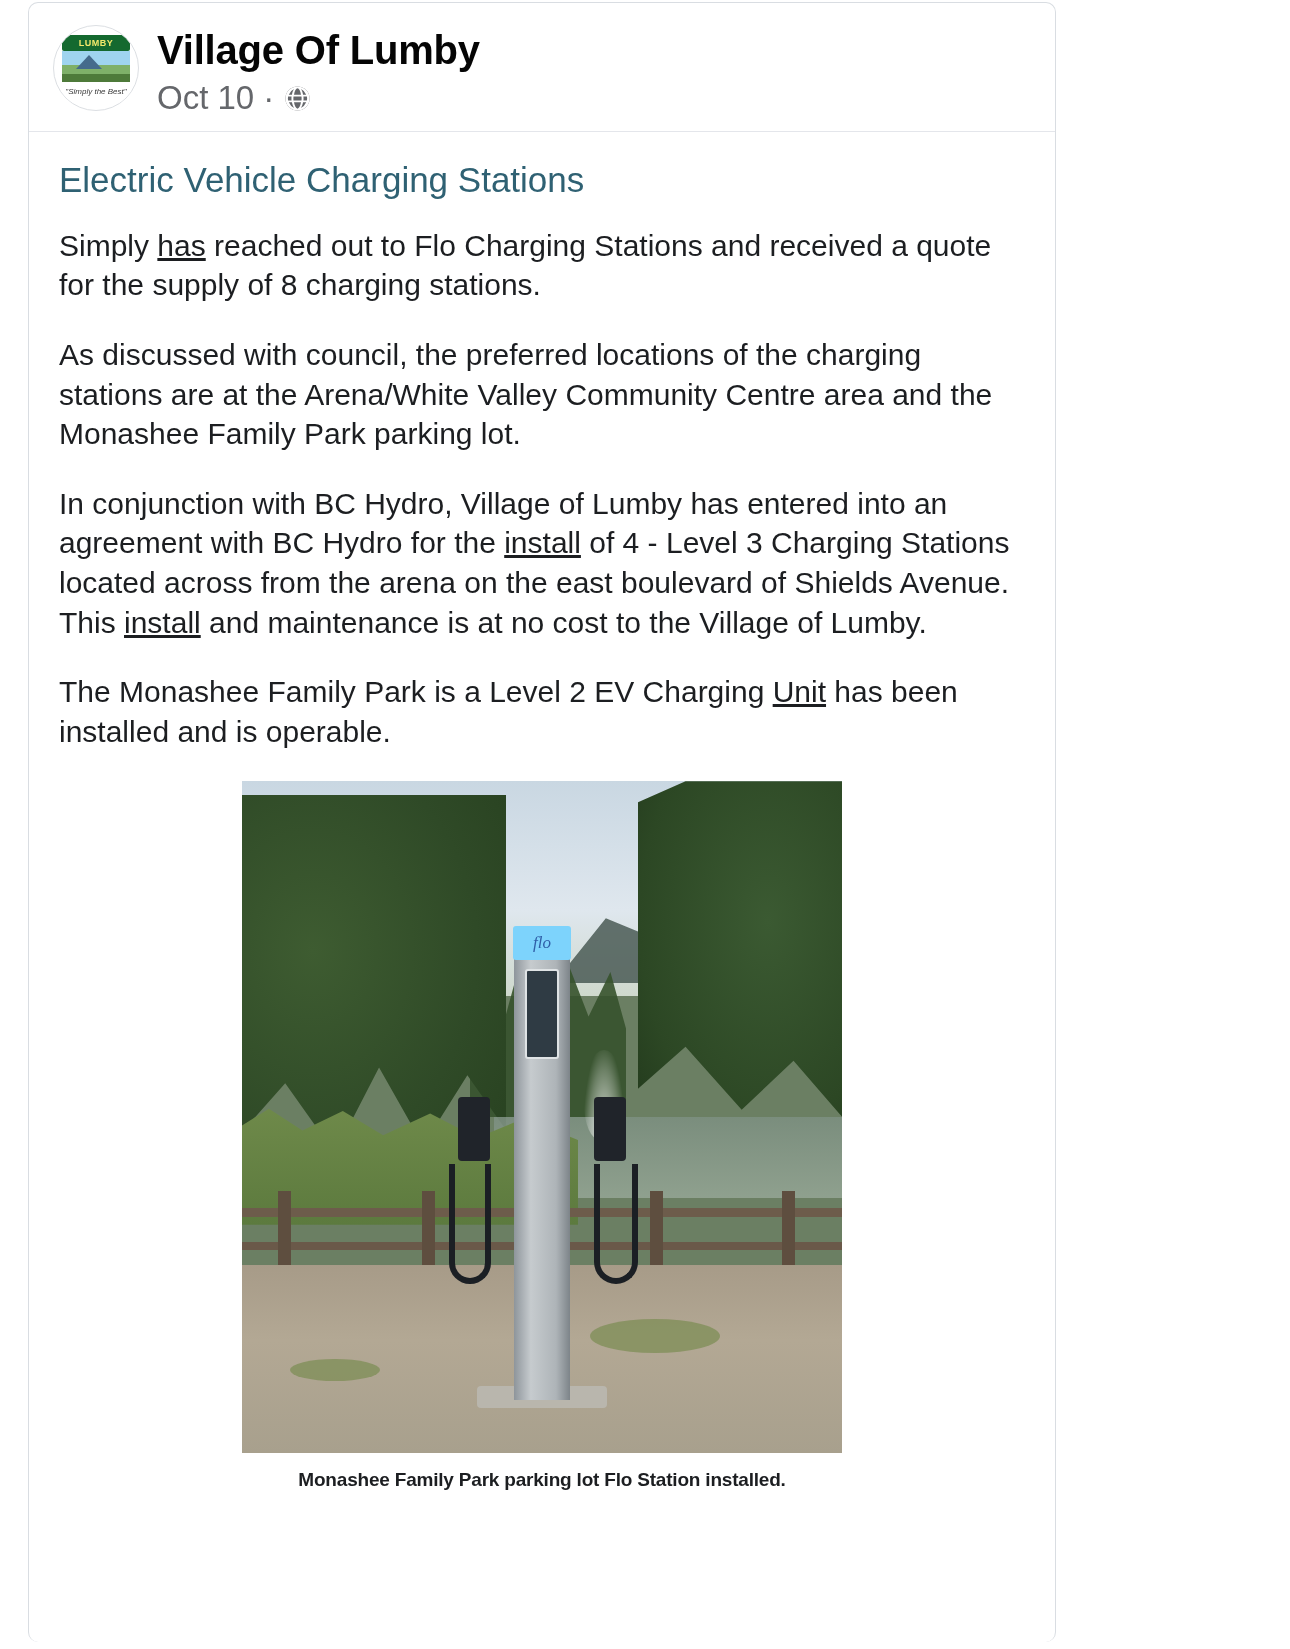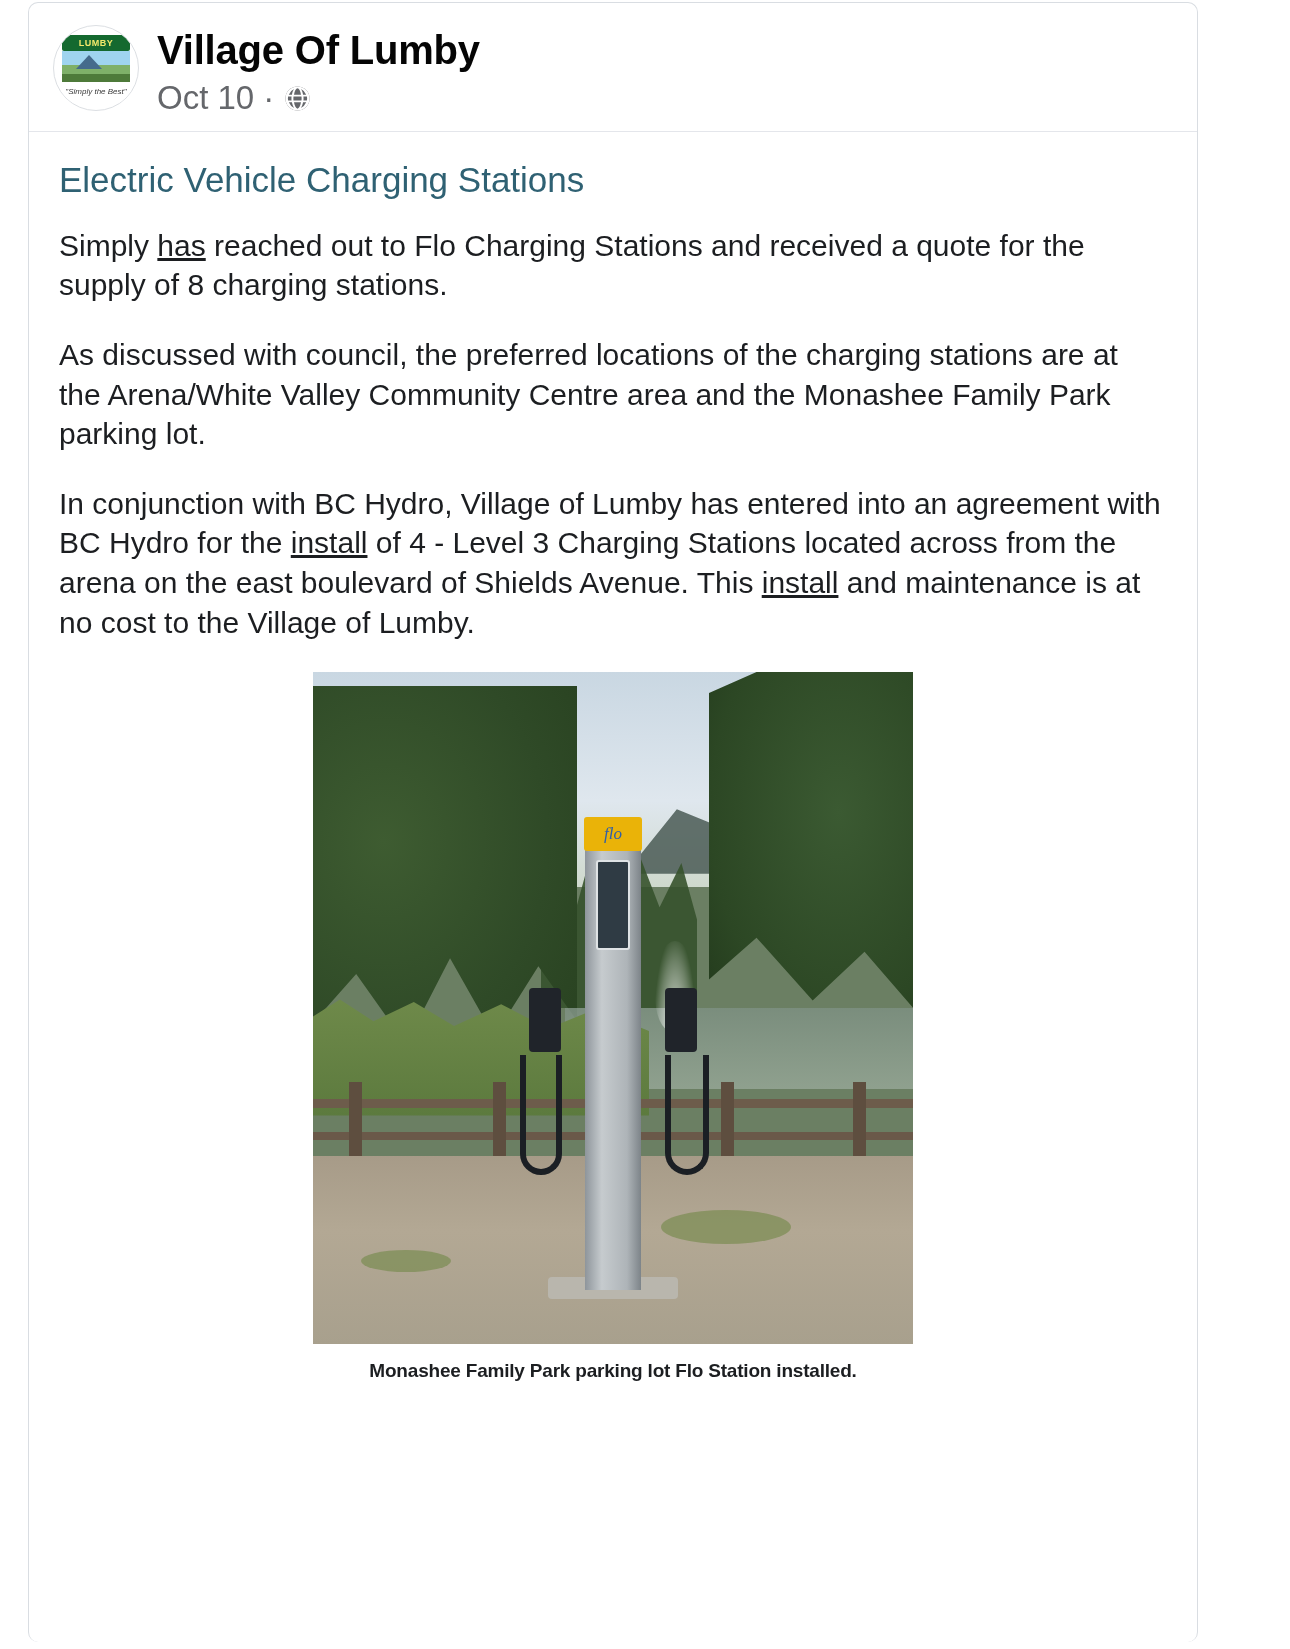--- a/index.html
+++ b/index.html
@@ -13,21 +13,21 @@
     width: 1290px;
     height: 1649px;
     position: relative;
     background: #ffffff;
     overflow: hidden;
   }
   .card {
     position: absolute;
     left: 28px;
     top: 2px;
-    width: 1170px;
+    width: 1028px;
     min-height: 1640px;
     background: #ffffff;
     border: 1px solid #d9dde2;
     border-radius: 10px;
     border-bottom: none;
   }
   
   .post-header {
     display: flex;
     align-items: flex-start;
@@ -230,21 +230,21 @@
   .ph-charger-screen {
     position: absolute; left: 50%; transform: translateX(-50%);
     top: 28%; width: 34px; height: 90px;
     background: #2f3b44;
     border: 2px solid #dfe3e5;
     border-radius: 3px;
   }
   .ph-charger-logo {
     position: absolute; left: 50%; transform: translateX(-50%);
     top: 21.5%; width: 58px; height: 34px;
-    background: #eab308;
+    background: #7dd3fc;
     border-radius: 3px;
     color: #2f5fa8;
     font-size: 17px;
     font-style: italic;
     text-align: center;
     line-height: 34px;
     font-family: "Liberation Serif", serif;
   }
   .ph-plug {
     position: absolute; top: 47%;
@@ -298,20 +298,21 @@
         </div>
       </div>
     </div>
 
     <div class="post-body">
       <div class="post-subject">Electric Vehicle Charging Stations</div>
 
       <p class="para" id="para-0"><span>Simply </span><u>has</u><span> reached out to Flo Charging Stations and received a quote for the supply of 8 charging stations.</span></p>
       <p class="para" id="para-1"><span>As discussed with council, the preferred locations of the charging stations are at the Arena/White Valley Community Centre area and the Monashee Family Park parking lot.</span></p>
       <p class="para" id="para-2"><span>In conjunction with BC Hydro, Village of Lumby has entered into an agreement with BC Hydro for the </span><u>install</u><span> of 4 - Level 3 Charging Stations located across from the arena on the east boulevard of Shields Avenue. This </span><u>install</u><span> and maintenance is at no cost to the Village of Lumby.</span></p>
+      <p class="para" id="para-3"><span>The Monashee Family Park is a Level 2 EV Charging </span><u>Unit</u><span> has been installed and is operable.</span></p>
 
       <div class="photo-wrap">
         <div class="photo">
           <div class="ph-sky"></div>
           <div class="ph-mountain"></div>
           <div class="ph-treeline-mid"></div>
           <div class="ph-trees-left"></div>
           <div class="ph-trees-right"></div>
           <div class="ph-water"></div>
           <div class="ph-fountain"></div>

